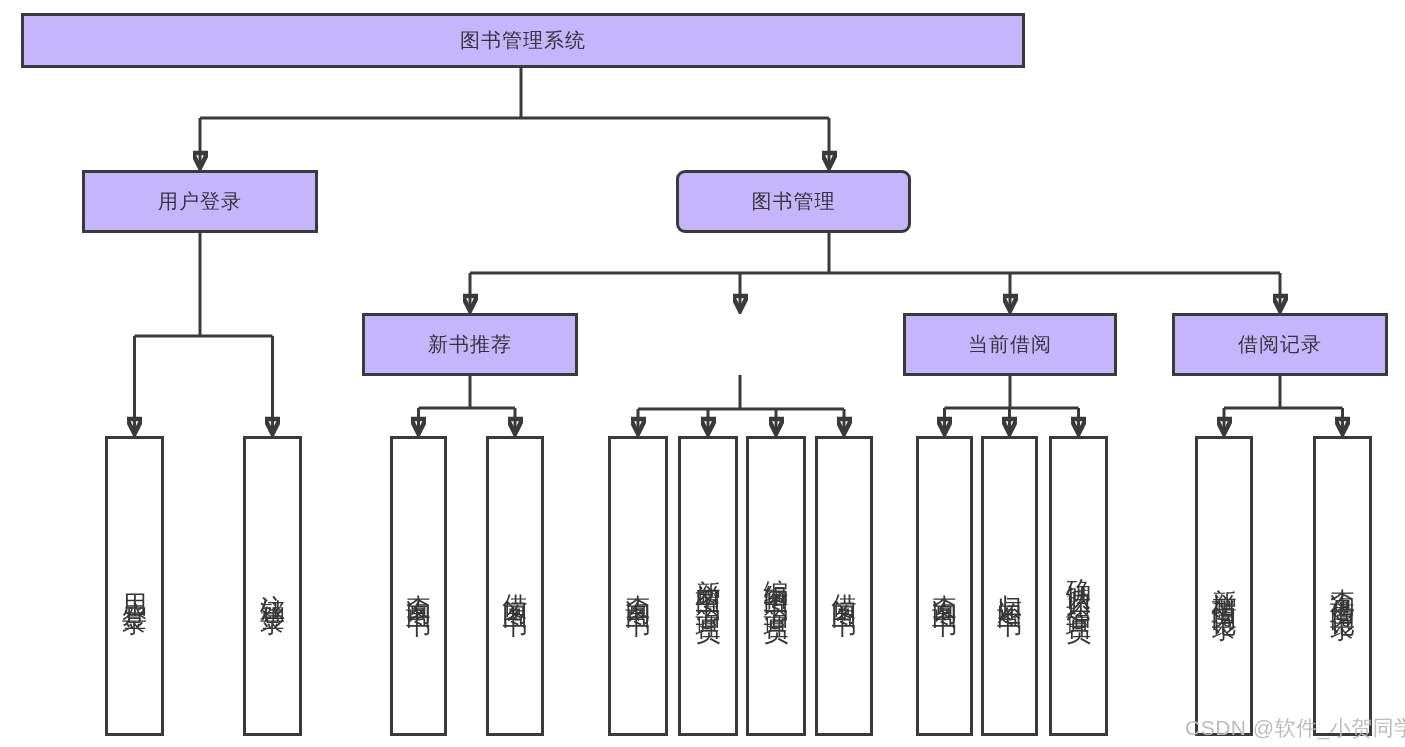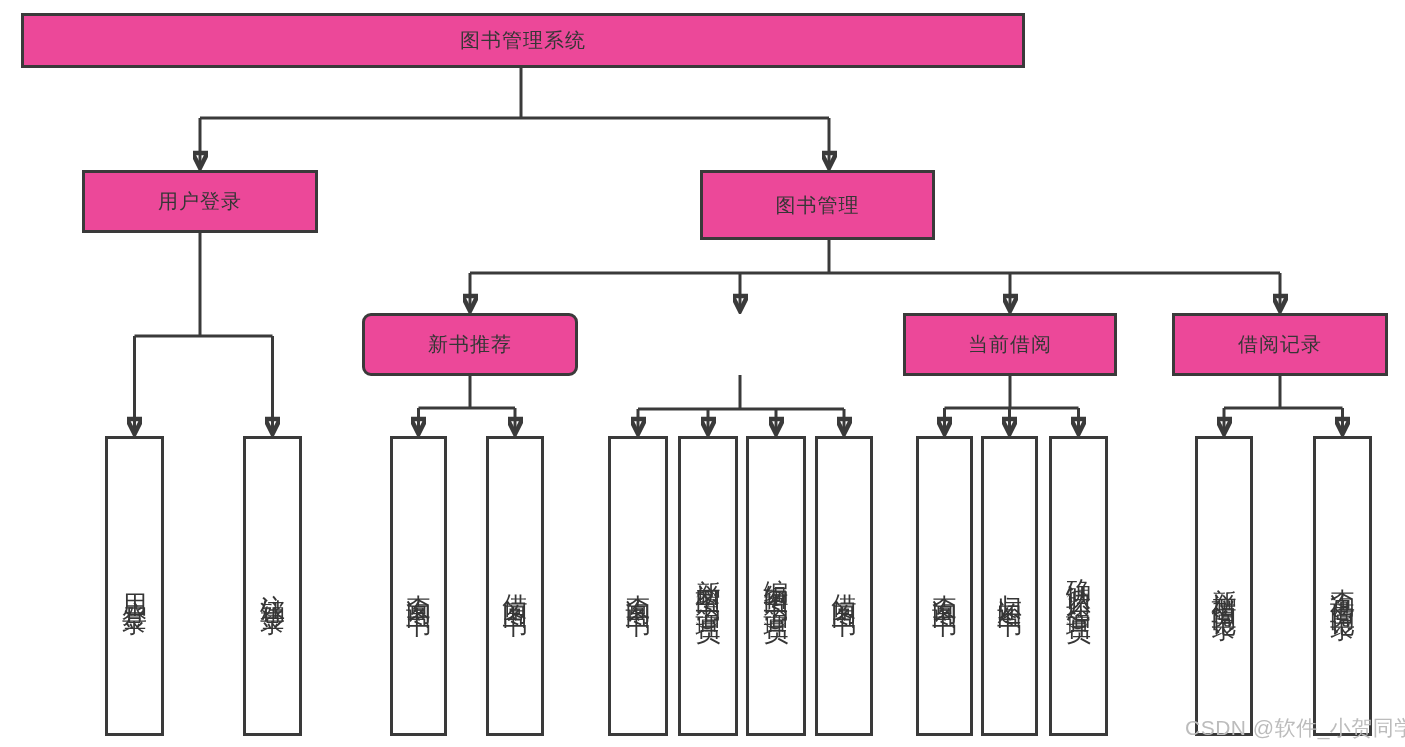--- a/index.html
+++ b/index.html
@@ -7,21 +7,21 @@
     width:1405px; height:747px; background:#ffffff;
     font-family:"Liberation Sans", sans-serif;
     overflow:hidden;
   }
   .canvas { position:relative; width:1405px; height:747px; background:#ffffff; }
   svg.connectors { position:absolute; left:0; top:0; width:1405px; height:747px; }
   svg.connectors path, svg.connectors line { stroke:#3a3a3a; stroke-width:3; fill:none; }
 
   .hbox {
     position:absolute; box-sizing:border-box;
-    border:3px solid #3a3a3a; background:#ec4899;
+    border:3px solid #3a3a3a; background:#c4b5fd;
     display:flex; align-items:center; justify-content:center;
     color:#363636; font-size:20px; letter-spacing:1px;
   }
   .vbox {
     position:absolute; box-sizing:border-box;
     border:3px solid #3a3a3a; background:#ffffff;
     display:flex; align-items:center; justify-content:center;
     color:#363636;
   }
   .vtext {
@@ -102,25 +102,25 @@
     </g>
   </svg>
 
   <div class="hbox" style="left:21px; top:13px; width:1004px; height:55px;">
     <span class="root-title">图书管理系统</span>
   </div>
 
   <div class="hbox" style="left:82px; top:170px; width:236px; height:63px;">
     <span>用户登录</span>
   </div>
-  <div class="hbox" style="left:700px; top:170px; width:235px; height:70px;">
+  <div class="hbox" style="left:676px; top:170px; width:235px; height:63px;border-radius:9px;">
     <span>图书管理</span>
   </div>
 
-  <div class="hbox" style="left:362px; top:313px; width:216px; height:63px;border-radius:9px;">
+  <div class="hbox" style="left:362px; top:313px; width:216px; height:63px;">
     <span>新书推荐</span>
   </div>
   <div class="hbox" style="left:903px; top:313px; width:214px; height:63px;">
     <span>当前借阅</span>
   </div>
   <div class="hbox" style="left:1172px; top:313px; width:216px; height:63px;">
     <span>借阅记录</span>
   </div>
 
   <div class="vbox" style="left:105px; top:436px; width:59px; height:300px;">

